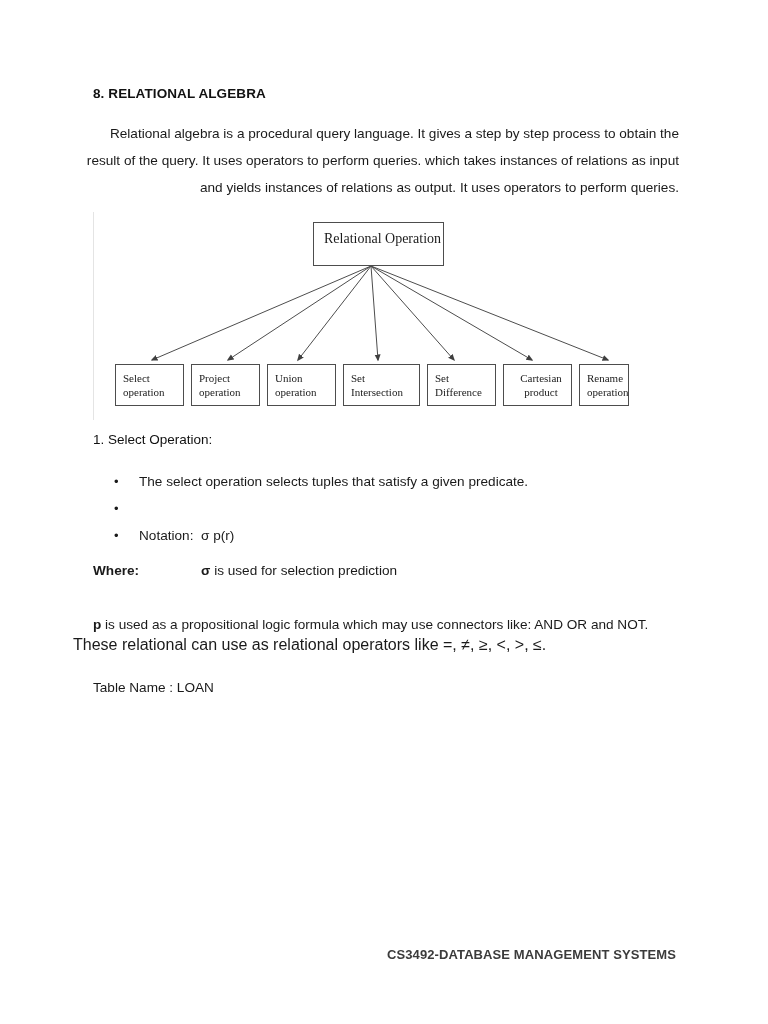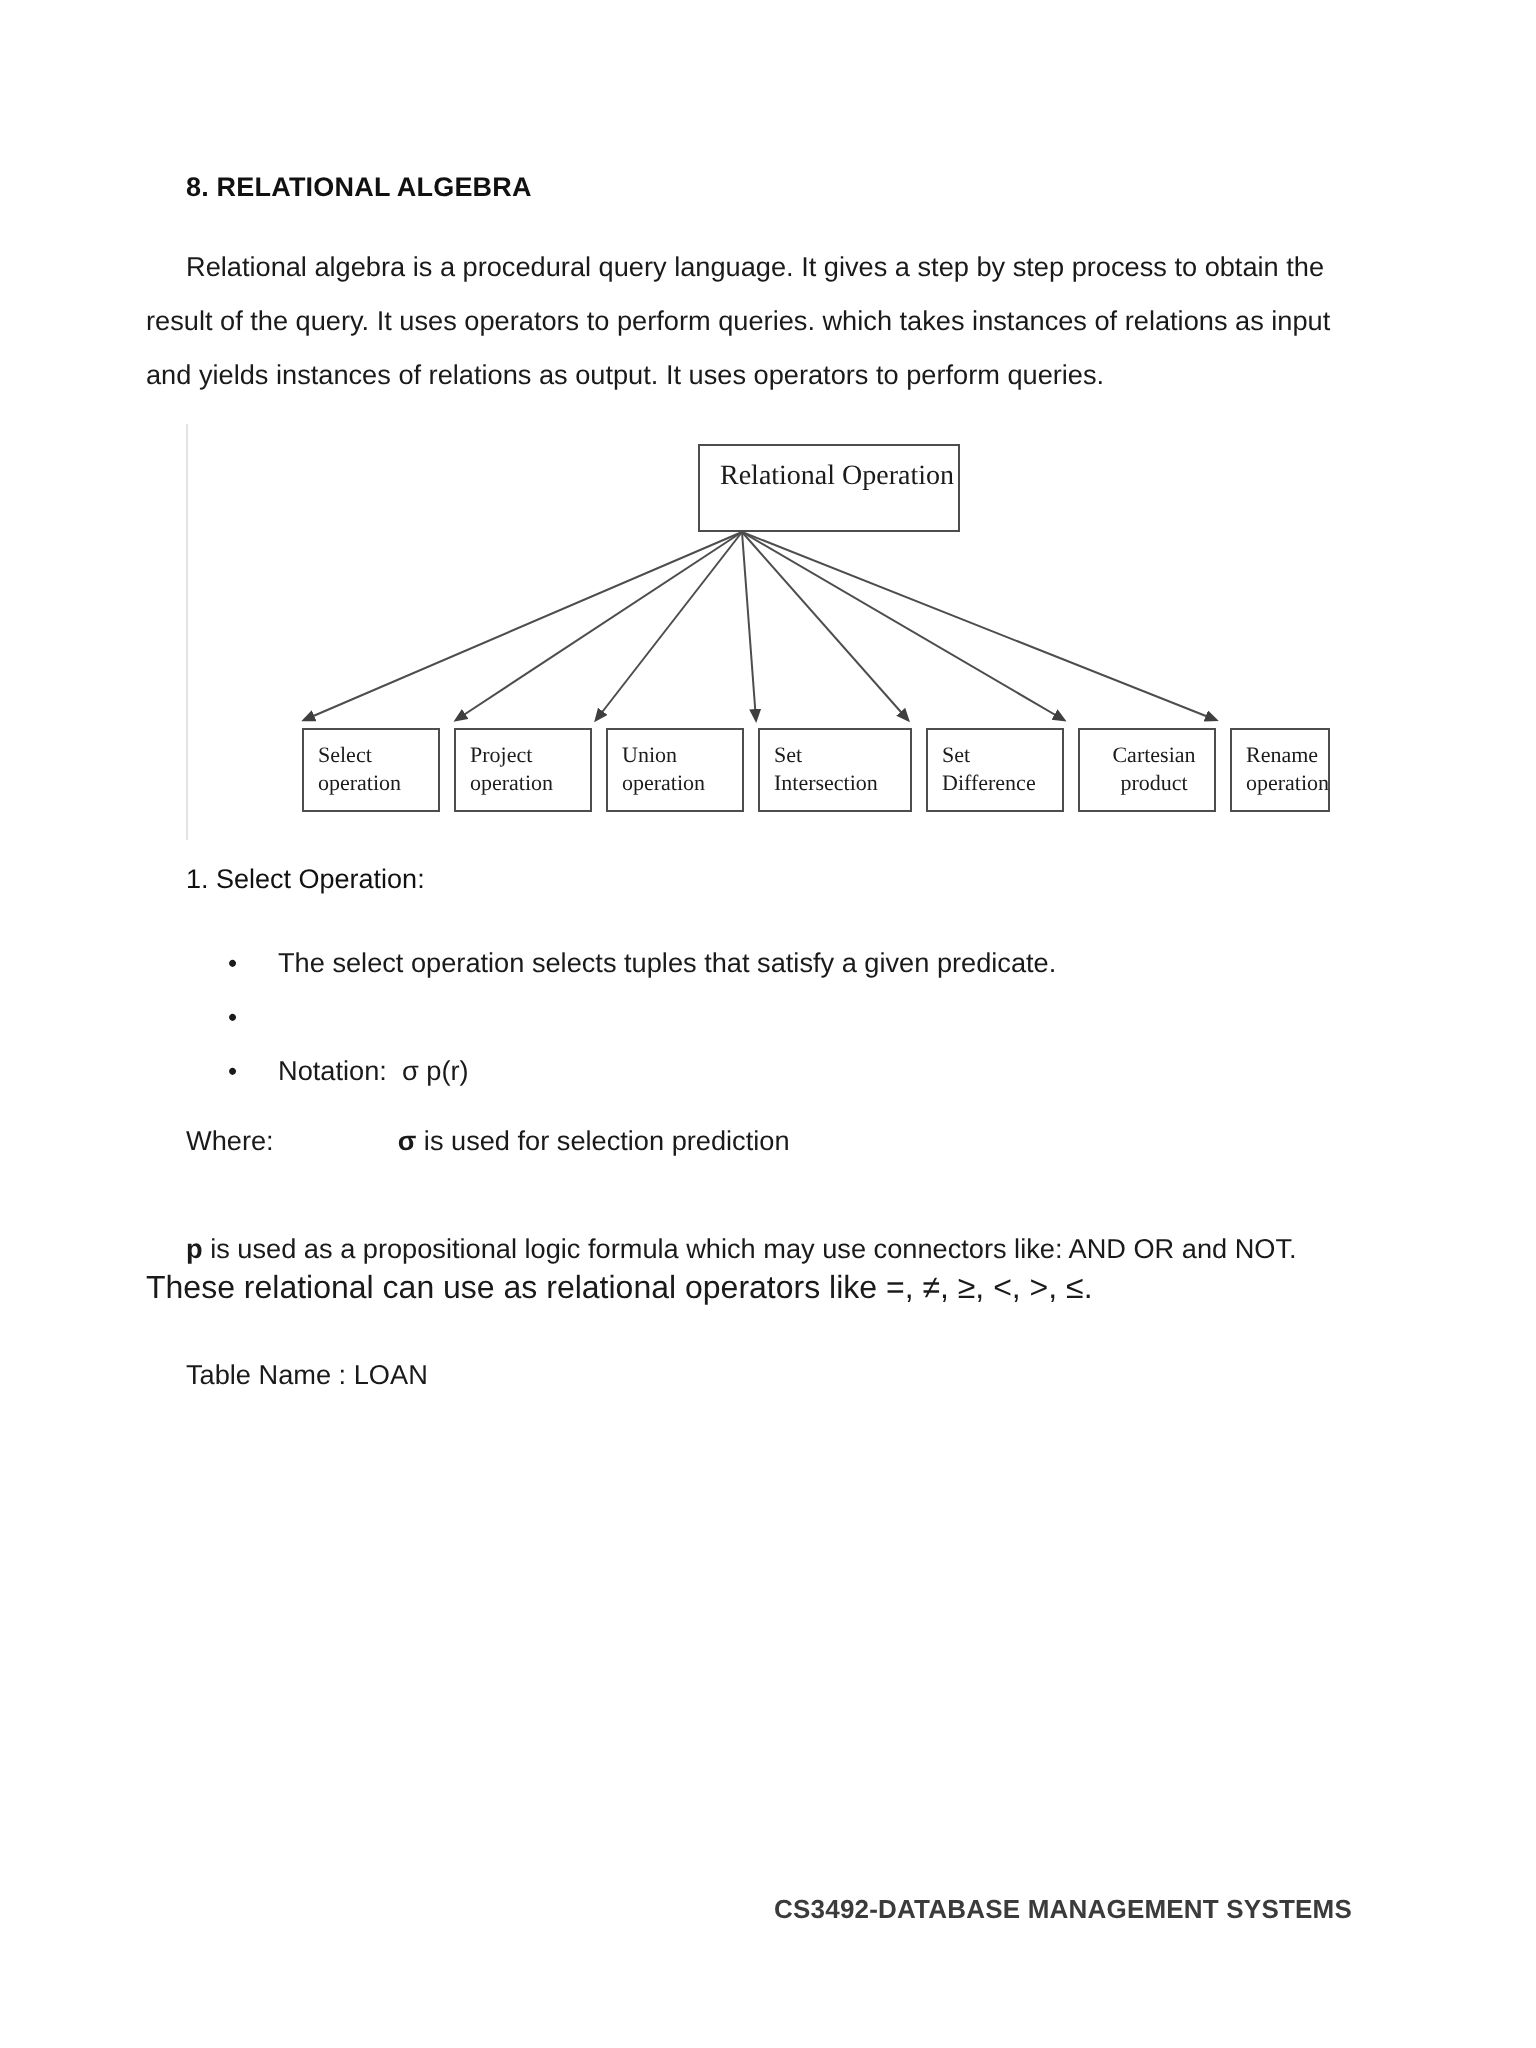--- a/index.html
+++ b/index.html
@@ -36,21 +36,21 @@
   
   .intro-para {
     position: absolute;
     left: 73px;
     top: 120px;
     width: 606px;
     font-size: 13.6px;
     line-height: 27px;
     text-indent: 20px;
     color: #1a1a1a;
-    text-align: left;
+    text-align: right;
   }
 
   
   .figure {
     position: absolute;
     left: 90px;
     top: 208px;
     width: 570px;
     height: 212px;
   }
@@ -67,21 +67,20 @@
     left: 0;
     top: 0;
   }
   .node-box {
     position: absolute;
     border: 1px solid #4d4d4d;
     background: #ffffff;
     box-sizing: border-box;
     font-family: "Liberation Serif", serif;
     color: #1b1b1b;
-    margin-left: 36px;
   }
   .node-root {
     left: 223px;
     top: 14px;
     width: 131px;
     height: 44px;
     font-size: 14px;
     padding: 8px 0 0 10px;
   }
   .node-leaf {
@@ -134,21 +133,21 @@
 
   
   .where-row {
     position: absolute;
     left: 93px;
     top: 557px;
     font-size: 13.6px;
     line-height: 27px;
     white-space: pre;
   }
-  .where-label { font-weight: normal; }
+  .where-label { font-weight: bold; }
   .where-gap { display: inline-block; width: 62px; }
   .sym-bold { font-weight: bold; }
 
   .line-r {
     position: absolute;
     left: 93px;
     top: 584px;
     font-size: 13.6px;
     line-height: 27px;
     white-space: pre;

